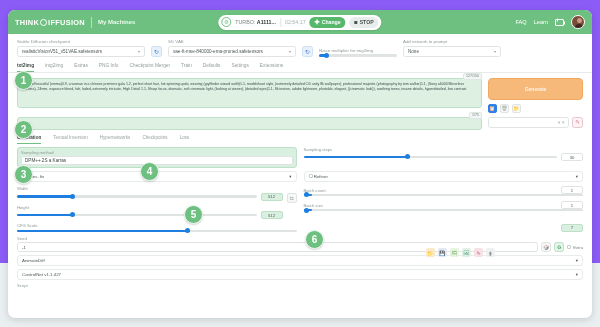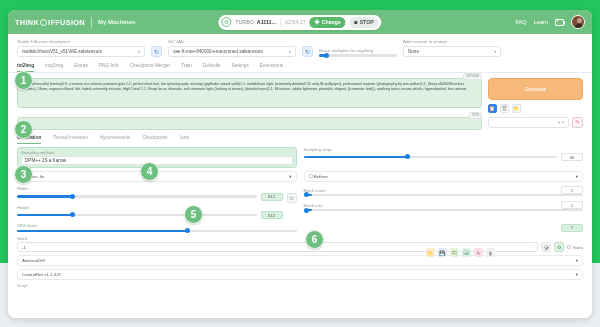--- a/index.html
+++ b/index.html
@@ -5,21 +5,21 @@
   * { box-sizing: border-box; margin: 0; padding: 0; }
   html, body {
     width: 600px; height: 327px;
     background: #e9eef0;
     font-family: "Liberation Sans", sans-serif;
     overflow: hidden;
   }
   .app {
     position: relative;
     width: 600px; height: 263px;
-    background: #22c55e;
+    background: #8b5cf6;
   }
 
   
   .window {
     position: absolute;
     left: 8px; top: 10px;
     width: 584px; height: 308px;
     background: #ffffff;
     border-radius: 7px;
     box-shadow: 0 2px 7px rgba(0,0,0,.14);

